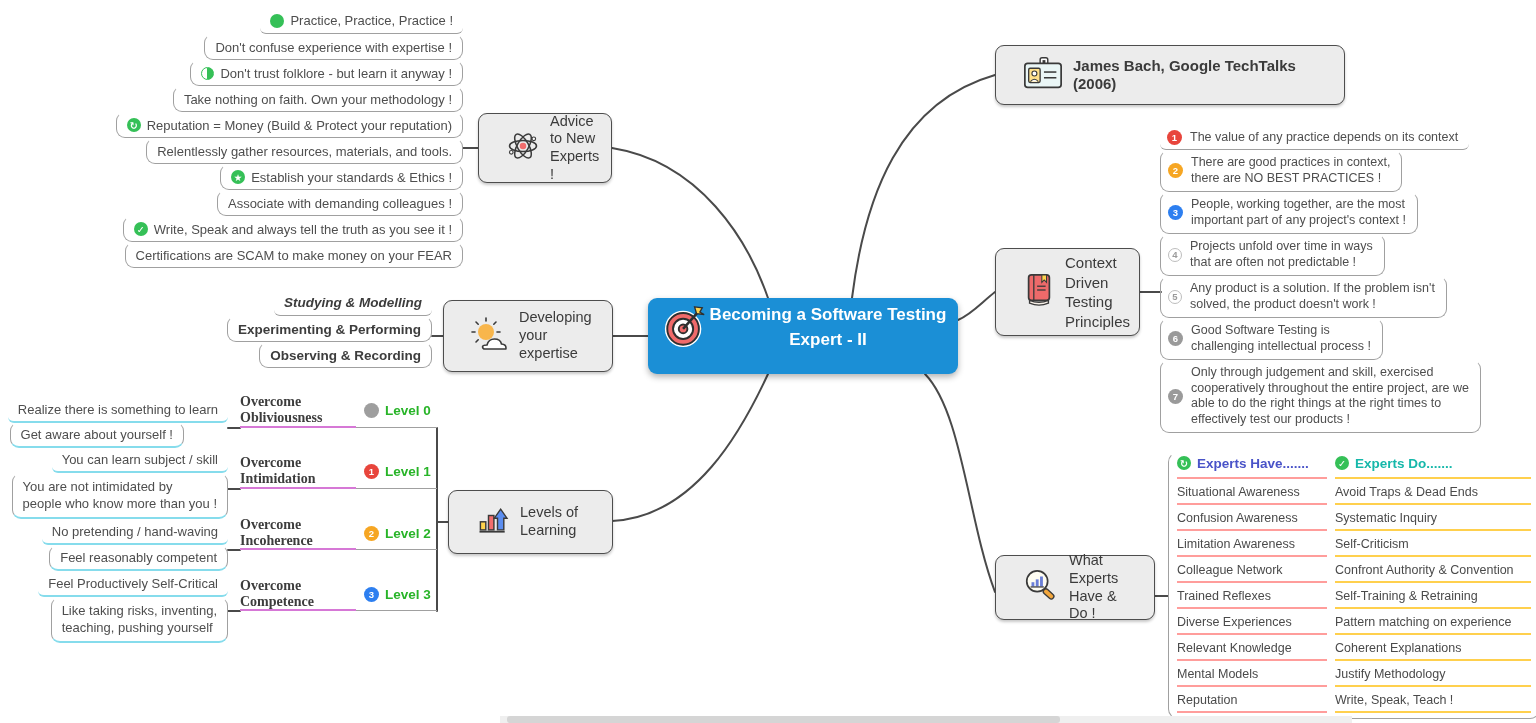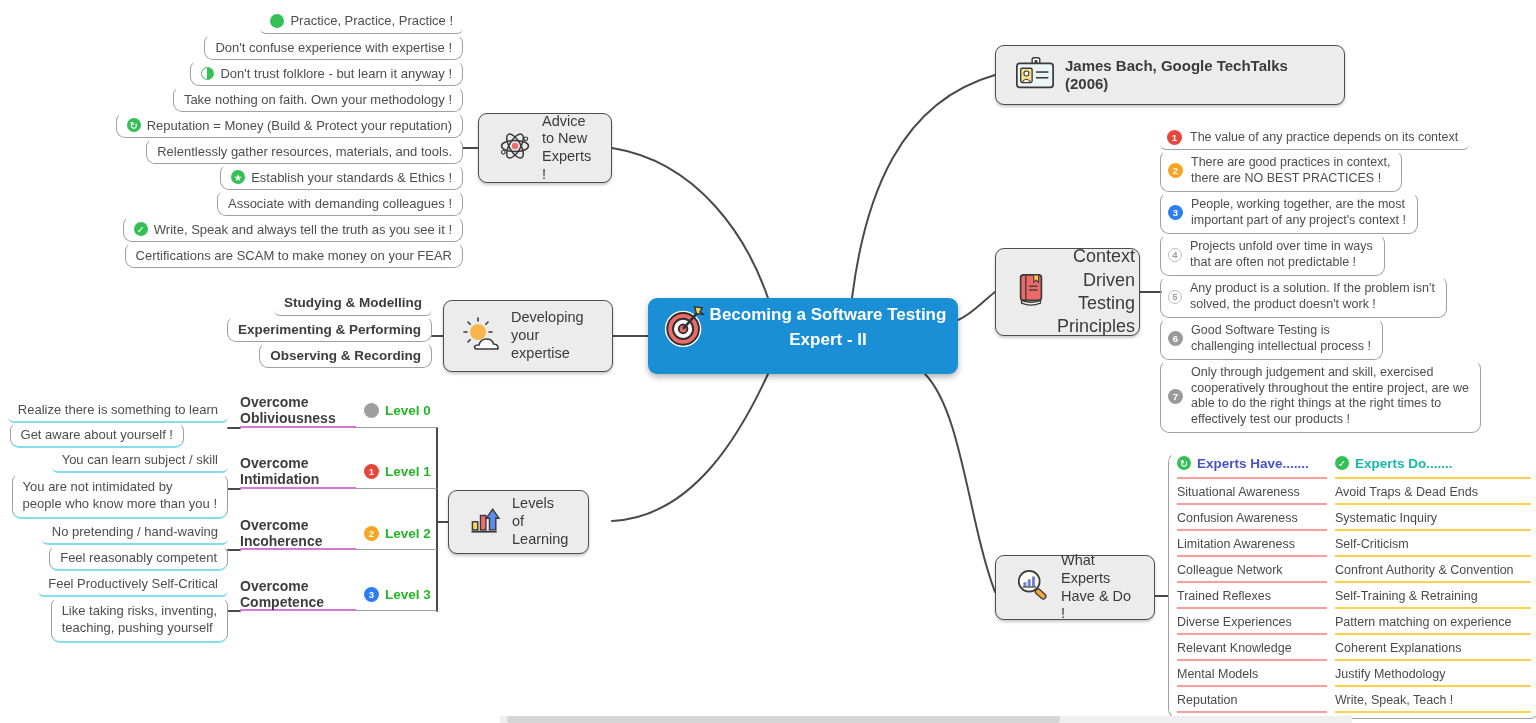--- a/index.html
+++ b/index.html
@@ -2,21 +2,21 @@
 <html><head>
 <meta charset="utf-8">
 <style>
   html,body{margin:0;padding:0;background:#fff;}
   #canvas{position:relative;width:1536px;height:723px;background:#ffffff;overflow:hidden;
           font-family:"Liberation Sans","DejaVu Sans",sans-serif;}
   #wires{position:absolute;left:0;top:0;width:1536px;height:723px;z-index:0;}
 
   
   .node{position:absolute;z-index:2;background:#ececec;border:1.8px solid #4d4d4d;border-radius:9px;
-        box-shadow:0 2px 3px rgba(0,0,0,.22);display:flex;align-items:center;gap:9px;padding:6px 18px;box-sizing:border-box;}
+        box-shadow:0 2px 3px rgba(0,0,0,.22);display:flex;align-items:center;gap:9px;padding:6px 26px;box-sizing:border-box;}
   .node .title{color:#3b3b3b;font-size:14.5px;line-height:1.22;font-weight:400;}
   .node .title.bold{font-weight:700;}
   .center-node{position:absolute;z-index:2;background:#1b8fd6;border-radius:9px;box-shadow:0 3px 6px rgba(0,0,0,.3);
         display:flex;align-items:center;padding:0 10px 16px 14px;box-sizing:border-box;}
   .center-node .title{flex:1;text-align:center;color:#fff;font-size:17px;font-weight:700;line-height:1.45;width:235px;}
 
   
   .stack{position:absolute;z-index:2;display:flex;flex-direction:column;}
   .stack.right{align-items:flex-end;}
   .leaf{display:flex;align-items:center;gap:6px;box-sizing:border-box;padding:3px 10px;height:26px;
@@ -39,21 +39,21 @@
   .b-red{background:#e8453c;}
   .b-amber{background:#f6a623;}
   .b-blue{background:#2d7ff0;}
   .b-dot{background:#9e9e9e;}
   .b-ring{background:#fff;border:1.6px solid #bdbdbd;color:#9a9a9a;width:12px;height:12px;}
   .b-gray{background:#9a9a9a;}
 
   
   .ov-row{position:absolute;z-index:2;left:240px;width:197px;display:flex;align-items:stretch;box-sizing:border-box;}
   .ov-label{width:116px;font-weight:700;font-size:14px;line-height:16px;color:#3d3d3d;border-bottom:2px solid #d678d6;
-            display:flex;align-items:center;}
+            display:flex;align-items:center;font-family:Liberation Serif, serif;}
   .ov-level{flex:1;border-bottom:1.4px solid #a0a0a0;display:flex;align-items:center;gap:6px;padding-left:8px;}
   .lvl{color:#28b428;font-weight:700;font-size:13.5px;white-space:nowrap;}
 
   
   .p-item{display:flex;align-items:center;gap:8px;padding:4px 11px 4px 7px;box-sizing:border-box;}
   .p-item .t{font-size:12.5px;line-height:15.5px;color:#4e4e4e;white-space:pre-line;}
 
   
   #experts-table{position:absolute;z-index:2;left:1168px;top:452px;border:1.4px solid #a0a0a0;border-top-color:transparent;
       border-radius:10px;padding:0 8px 5px 8px;}
@@ -175,32 +175,32 @@
             <line x1="30" y1="18" x2="27" y2="18"></line>
         </g>
         <circle cx="16" cy="18" r="8" fill="#f8b64c"></circle>
         <path d="M17 31 q1.5-6 7.5-6 q6 0 7 5 q4.5 0.2 4.5 4 q0 0.5-0.2 1 l-21.8 0 q-1.5-1-1.5-2 q0-2 4.5-2z" fill="#ffffff" stroke="#3a3a3a" stroke-width="1.6"></path>
       </svg>
     </span>
     <div class="title" style="width:92px;">Developing your expertise</div>
   </div>
 
   <div class="stack right" style="right:1104px;top:290px;">
-    <div class="leaf uline boldleaf" style="border-bottom-width:1.6px;">
+    <div class="leaf uline boldleaf" style="border-bottom-width:1.6px;font-style:italic;">
         <span>Studying &amp; Modelling</span>
       </div>
     <div class="leaf bracket boldleaf">
         <span>Experimenting &amp; Performing</span>
       </div>
     <div class="leaf bracket boldleaf">
         <span>Observing &amp; Recording</span>
       </div>
   </div>
 
-  <div class="node" style="left:448px;top:490px;width:141px;height:64px;">
+  <div class="node" style="left:448px;top:490px;width:165px;height:64px;">
     <span>
       <svg width="36" height="36" viewBox="0 0 40 40">
         <line x1="5" y1="33" x2="33" y2="33" stroke="#3a3a3a" stroke-width="2"></line>
         <rect x="6" y="22" width="6" height="9" fill="#ffd34d" stroke="#3a3a3a" stroke-width="1.6"></rect>
         <rect x="15" y="15" width="6" height="16" fill="#f26d6d" stroke="#3a3a3a" stroke-width="1.6"></rect>
         <path d="M25 31 V18 h-3.5 l7-10 7 10 H32 v13 z" fill="#5b8def" stroke="#3a3a3a" stroke-width="1.6"></path>
       </svg>
     </span>
     <div class="title" style="width:80px;">Levels of Learning</div>
   </div>
@@ -277,21 +277,21 @@
     <span>
       <svg width="34" height="38" viewBox="0 0 36 40">
         <rect x="7" y="4" width="22" height="27" rx="3" fill="#ee6a6a" stroke="#3a3a3a" stroke-width="1.8"></rect>
         <line x1="12.5" y1="4" x2="12.5" y2="31" stroke="#3a3a3a" stroke-width="1.4"></line>
         <path d="M21 4 h5 v8 l-2.5-2.6 L21 12 z" fill="#ffd34d" stroke="#3a3a3a" stroke-width="1.1"></path>
         <line x1="16" y1="16" x2="25" y2="16" stroke="#3a3a3a" stroke-width="1.4"></line>
         <line x1="16" y1="20" x2="25" y2="20" stroke="#3a3a3a" stroke-width="1.4"></line>
         <path d="M8 31 q10 4 20 0 v3 q-10 4 -20 0 z" fill="#f6efe7" stroke="#3a3a3a" stroke-width="1.4"></path>
       </svg>
     </span>
-    <div class="title" style="width:80px;font-size:18px;line-height:1.3;text-align:right;">Context Driven Testing Principles</div>
+    <div class="title" style="width:80px;font-size:15px;line-height:1.3;">Context Driven Testing Principles</div>
   </div>
 
   <div class="stack" style="left:1160px;top:126px;align-items:flex-start;">
     <div class="leaf uline p-item" style="height:24px;">
         <span class="badge b-red">1</span>
         <span class="t">The value of any practice depends on its context</span>
       </div>
     <div class="leaf bracket p-item tall"><span class="badge b-amber">2</span><span class="t">There are good practices in context,
 there are NO BEST PRACTICES !</span></div>
     <div class="leaf bracket p-item tall"><span class="badge b-blue">3</span><span class="t">People, working together, are the most

